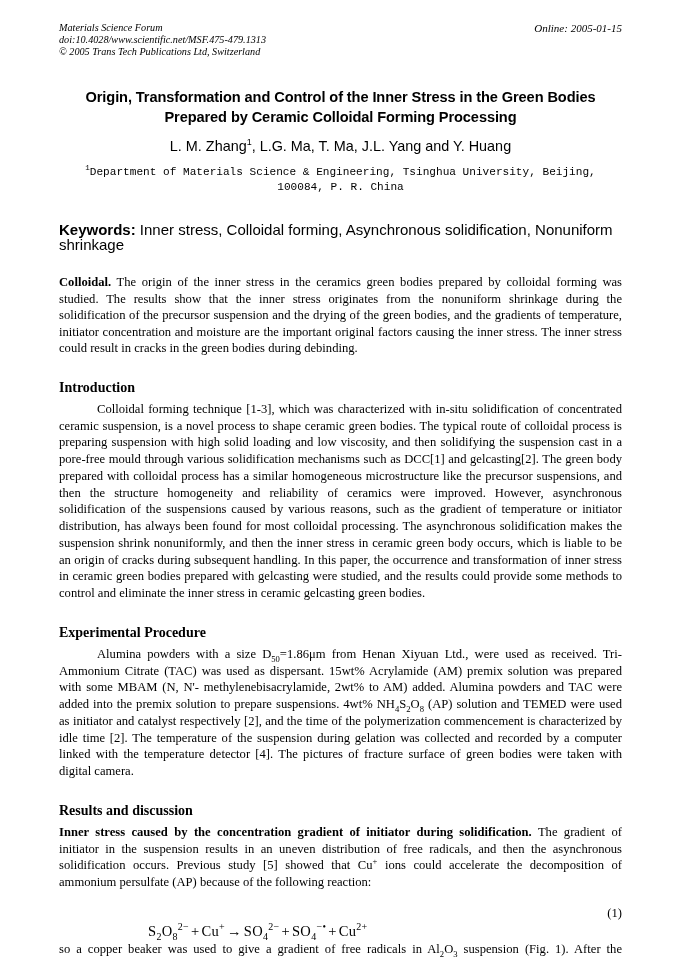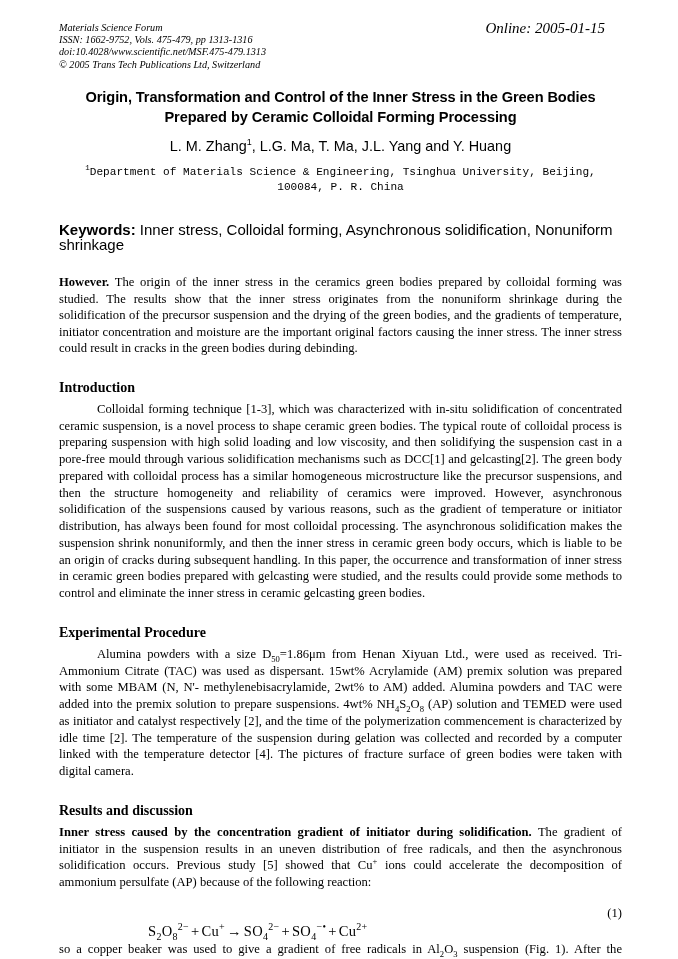--- a/index.html
+++ b/index.html
@@ -29,24 +29,24 @@
     font-family: "Liberation Serif", "DejaVu Serif", serif;
     font-style: italic;
     font-size: 10.2px;
     line-height: 12.2px;
     position: relative;
     height: 52px;
   }
   .journal-header .left-block { width: 440px; }
   .journal-header .online-date {
     position: absolute;
-    right: 17px;
+    right: 0;
     top: 0;
     font-style: italic;
-    font-size: 15px;
+    font-size: 11px;
     white-space: nowrap;
   }
   .jh-line { white-space: nowrap; }
 
   
   .title {
     font-family: "Liberation Sans", "DejaVu Sans", sans-serif;
     font-weight: bold;
     font-size: 14.6px;
     line-height: 19.5px;
@@ -137,21 +137,20 @@
   .radical-dot { font-size: 10px; vertical-align: super; line-height: 0; }
 </style>
 </head>
 <body>
 
 <div class="page">
 
   <div class="journal-header">
     <div class="left-block">
       <div class="jh-line">Materials Science Forum</div>
-      <div class="jh-line">ISSN: 1662-9752, Vols. 475-479, pp 1313-1316</div>
       <div class="jh-line">doi:10.4028/www.scientific.net/MSF.475-479.1313</div>
       <div class="jh-line">© 2005 Trans Tech Publications Ltd, Switzerland</div>
     </div>
     <div class="online-date">Online: 2005-01-15</div>
   </div>
 
   <div class="title">Origin, Transformation and Control of the Inner Stress in the Green Bodies Prepared by Ceramic Colloidal Forming Processing</div>
 
   <div class="authors">
     <span>L. M. Zhang</span><sup>1</sup><span>, L.G. Ma, T. Ma, J.L. Yang and Y. Huang</span>
@@ -160,21 +159,21 @@
   <div class="affiliation">
     <sup>1</sup><span>Department of Materials Science &amp; Engineering, Tsinghua University, Beijing, 100084, P. R. China</span>
   </div>
 
   <div class="keywords">
     <span class="kw-label">Keywords:</span>
     <span>Inner stress, Colloidal forming, Asynchronous solidification, Nonuniform shrinkage</span>
   </div>
 
   <div class="abstract">
-    <span class="ab-label">However.</span>
+    <span class="ab-label">Colloidal.</span>
     <span>The origin of the inner stress in the ceramics green bodies prepared by colloidal forming was studied. The results show that the inner stress originates from the nonuniform shrinkage during the solidification of the precursor suspension and the drying of the green bodies, and the gradients of temperature, initiator concentration and moisture are the important original factors causing the inner stress. The inner stress could result in cracks in the green bodies during debinding.</span>
   </div>
 
   <div class="section-heading">Introduction</div>
   <div class="body-para indent">Colloidal forming technique [1-3], which was characterized with in-situ solidification of concentrated ceramic suspension, is a novel process to shape ceramic green bodies. The typical route of colloidal process is preparing suspension with high solid loading and low viscosity, and then solidifying the suspension cast in a pore-free mould through various solidification mechanisms such as DCC[1] and gelcasting[2]. The green body prepared with colloidal process has a similar homogeneous microstructure like the precursor suspensions, and then the structure homogeneity and reliability of ceramics were improved. However, asynchronous solidification of the suspensions caused by various reasons, such as the gradient of temperature or initiator distribution, has always been found for most colloidal processing. The asynchronous solidification makes the suspension shrink nonuniformly, and then the inner stress in ceramic green body occurs, which is liable to be an origin of cracks during subsequent handling. In this paper, the occurrence and transformation of inner stress in ceramic green bodies prepared with gelcasting were studied, and the results could provide some methods to control and eliminate the inner stress in ceramic gelcasting green bodies.</div>
 
   <div class="section-heading">Experimental Procedure</div>
   <div class="body-para indent">
     <span>Alumina powders with a size D</span><sub>50</sub><span>=1.86μm from Henan Xiyuan Ltd., were used as received. Tri-Ammonium Citrate (TAC) was used as dispersant. 15wt% Acrylamide (AM) premix solution was prepared with some MBAM (N, N'- methylenebisacrylamide, 2wt% to AM) added. Alumina powders and TAC were added into the premix solution to prepare suspensions. 4wt% NH</span><sub>4</sub><span>S</span><sub>2</sub><span>O</span><sub>8</sub><span> (AP) solution and TEMED were used as initiator and catalyst respectively [2], and the time of the polymerization commencement is characterized by idle time [2]. The temperature of the suspension during gelation was collected and recorded by a computer linked with the temperature detector [4]. The pictures of fracture surface of green bodies were taken with digital camera.</span>
   </div>

